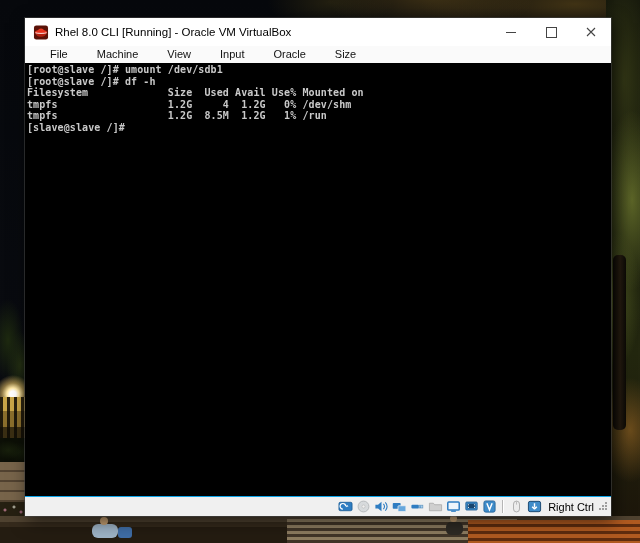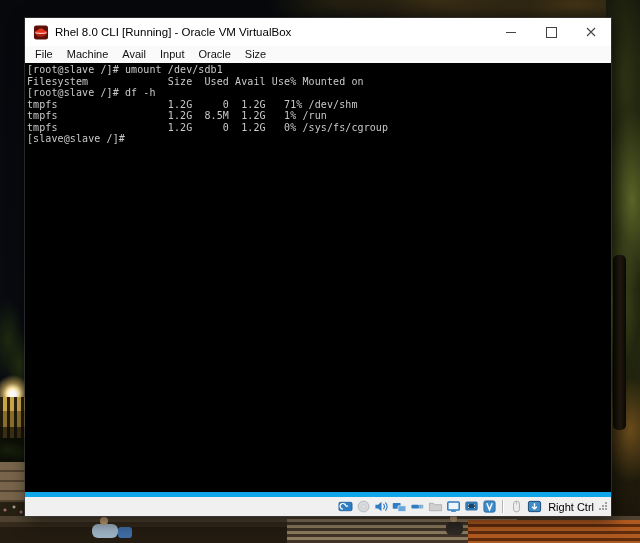--- a/index.html
+++ b/index.html
@@ -64,27 +64,27 @@
   }
   #titlebar{height:28px;display:flex;align-items:center;background:#ffffff;flex:none;}
   #win-icon{margin:0 6px 0 8px;flex:none;display:flex;}
   #title-text{font-size:11.5px;color:#000;white-space:nowrap;}
   #titlebar .spacer{flex:1;}
   .ctrl{width:40px;height:28px;display:flex;align-items:center;justify-content:center;flex:none;}
   .min-glyph{width:10px;height:1px;background:#444;display:block;}
   .max-glyph{width:9px;height:9px;border:1px solid #444;display:block;}
   #menubar{height:17px;display:flex;align-items:center;background:#fafafa;
     font-size:11px;color:#111;flex:none;padding-left:3px;}
-  .menu-item{padding:0 7px;line-height:17px;}
+  .menu-item{padding:0 7px;line-height:17px;margin-left:15px;}
   #vm-screen{flex:1;background:#000;overflow:hidden;padding:1px 0 0 2px;cursor:default;}
   .tline{
     font-family:"DejaVu Sans Mono", monospace;font-size:10px;line-height:11.5px;
-    font-weight:400;color:#c9c9c9;white-space:pre;letter-spacing:0.1px;
+    font-weight:700;color:#c9c9c9;white-space:pre;letter-spacing:0.1px;
   }
-  #statusbar{height:19px;background:#f0f0f0;border-top:5px solid #0ea5e9;flex:none;
+  #statusbar{height:19px;background:#f0f0f0;border-top:1px solid #0ea5e9;flex:none;
     display:flex;align-items:center;justify-content:flex-end;gap:3px;padding:0 3px 0 4px;}
   .sicon{display:flex;align-items:center;justify-content:center;flex:none;}
   .sep{width:1px;height:13px;background:#b5b5b5;border-right:1px solid #fff;margin:0 2px;flex:none;}
   #hostkey-label{font-size:11px;color:#000;margin:0 2px 0 3px;white-space:nowrap;}
 </style>
 </head>
 <body>
 
 <div id="bg-photo">
   <div class="bg" id="bg-base"></div>
@@ -130,33 +130,32 @@
     <span class="ctrl">
       <svg width="10" height="10" viewBox="0 0 10 10">
         <path d="M1 1l8 8M9 1l-8 8" stroke="#444" stroke-width="1.1"></path>
       </svg>
     </span>
   </div>
 
   <div id="menubar">
     <span class="menu-item">File</span>
     <span class="menu-item">Machine</span>
-    <span class="menu-item">Avail</span>
+    <span class="menu-item">View</span>
     <span class="menu-item">Input</span>
     <span class="menu-item">Oracle</span>
     <span class="menu-item">Size</span>
   </div>
 
   <div id="vm-screen">
     <div class="tline">[root@slave /]# umount /dev/sdb1</div>
+    <div class="tline">[root@slave /]# df -h</div>
     <div class="tline">Filesystem             Size  Used Avail Use% Mounted on</div>
-    <div class="tline">[root@slave /]# df -h</div>
-    <div class="tline">tmpfs                  1.2G     0  1.2G   71% /dev/shm</div>
+    <div class="tline">tmpfs                  1.2G     4  1.2G   0% /dev/shm</div>
     <div class="tline">tmpfs                  1.2G  8.5M  1.2G   1% /run</div>
-    <div class="tline">tmpfs                  1.2G     0  1.2G   0% /sys/fs/cgroup</div>
     <div class="tline">[slave@slave /]#</div>
   </div>
 
   <div id="statusbar">
     <span class="sicon">
       <svg width="15" height="15" viewBox="0 0 16 16">
         <rect x="1" y="3.5" width="14" height="9" rx="1.5" fill="#2f7dc2" stroke="#17568f" stroke-width="0.8"></rect>
         <path d="M5.2 10.8a3 3 0 1 1 3-3" fill="none" stroke="#fff" stroke-width="1.3"></path>
         <path d="M9.4 6l-1 2.9 2.8-1.2z" fill="#fff"></path>
       </svg>

